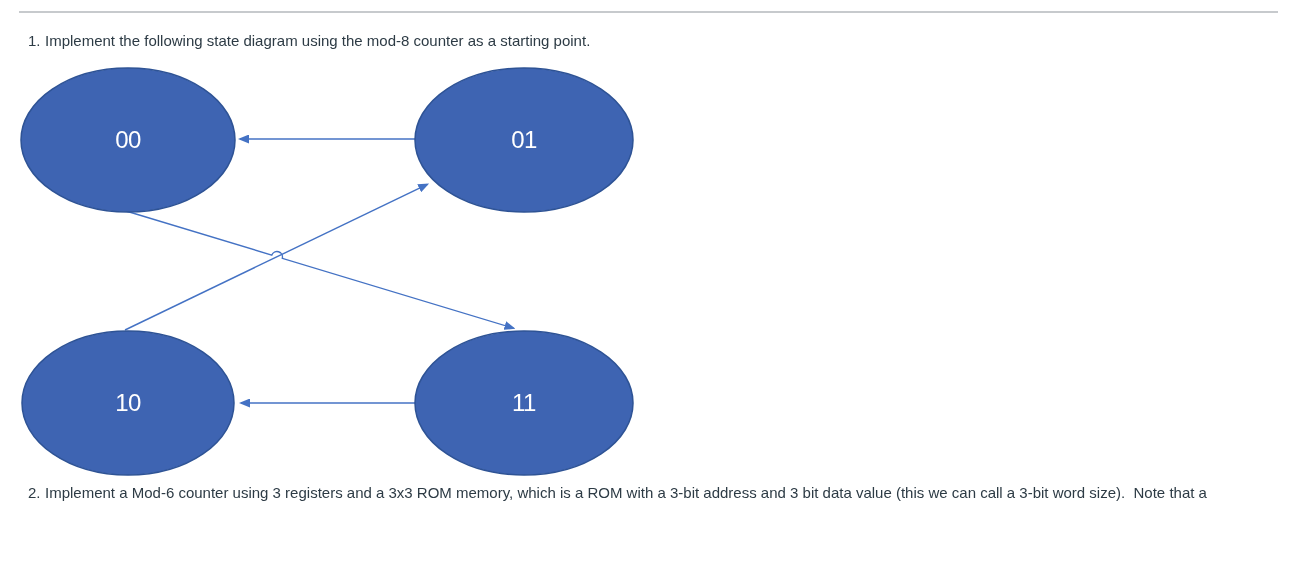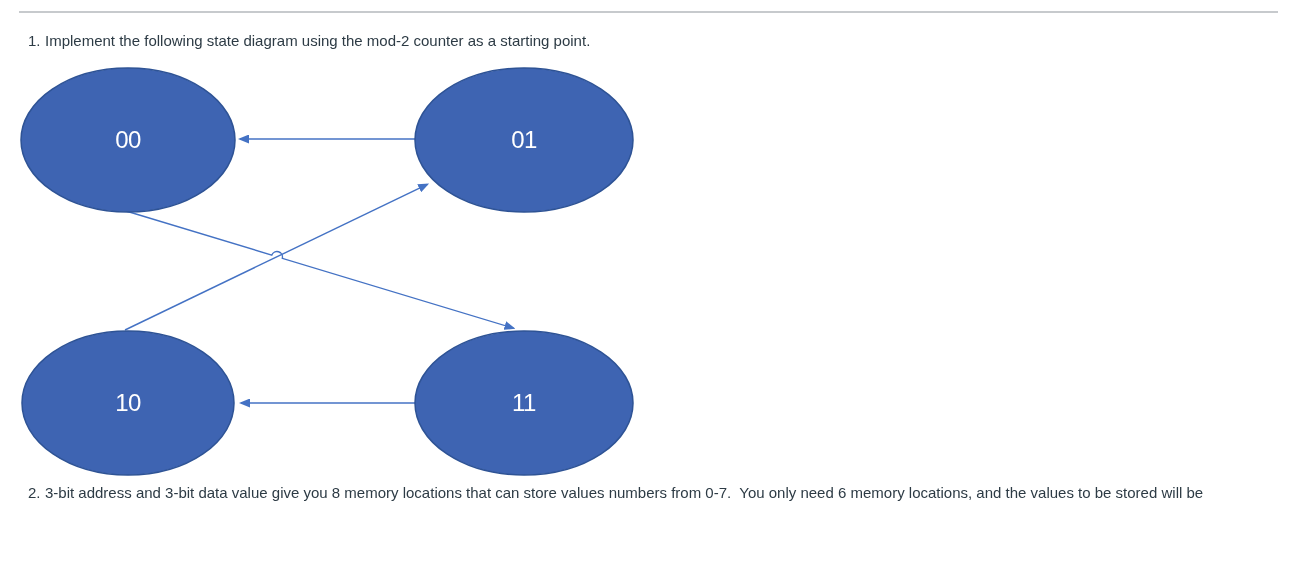--- a/index.html
+++ b/index.html
@@ -53,21 +53,21 @@
 </style>
 </head>
 <body>
 
 <div class="page">
 
   <div class="top-divider"></div>
 
   <div class="question q1">
     <span class="q-number">1.</span>
-    <span class="q-text">Implement the following state diagram using the mod-2 counter as a starting point.</span>
+    <span class="q-text">Implement the following state diagram using the mod-8 counter as a starting point.</span>
   </div>
 
   <svg class="diagram-svg" width="660" height="490" viewBox="0 0 660 490" xmlns="http://www.w3.org/2000/svg">
     <defs>
       <marker id="arrowhead" viewBox="0 0 11 9" refX="9" refY="4.5" markerWidth="11" markerHeight="9" markerUnits="userSpaceOnUse" orient="auto">
         <path d="M 0 0 L 11 4.5 L 0 9 Z" fill="#4472c4"></path>
       </marker>
     </defs>
     <g>
         <path d="M 415 139 L 240 139" fill="none" stroke="#4472c4" stroke-width="1.4" marker-end="url(#arrowhead)"></path>
@@ -81,17 +81,17 @@
         <ellipse cx="128" cy="403" rx="106" ry="72" fill="#3e64b2" stroke="#2e5395" stroke-width="1.5"></ellipse>
         <text x="128" y="411" text-anchor="middle" fill="#ffffff" class="state-label">10</text>
         <ellipse cx="524" cy="403" rx="109" ry="72" fill="#3e64b2" stroke="#2e5395" stroke-width="1.5"></ellipse>
         <text x="524" y="411" text-anchor="middle" fill="#ffffff" class="state-label">11</text>
       </g>
   </svg>
 
   <div class="question q2">
     <span class="q-number">2.</span>
     <span class="q-text">
-      <span class="q-text-line" style="display:block">3-bit address and 3-bit data value give you 8 memory locations that can store values numbers from 0-7.  You only need 6 memory locations, and the values to be stored will be</span>
+      <span class="q-text-line" style="display:block">Implement a Mod-6 counter using 3 registers and a 3x3 ROM memory, which is a ROM with a 3-bit address and 3 bit data value (this we can call a 3-bit word size).  Note that a</span>
     </span>
   </div>
 
 </div>
 
 </body></html>

